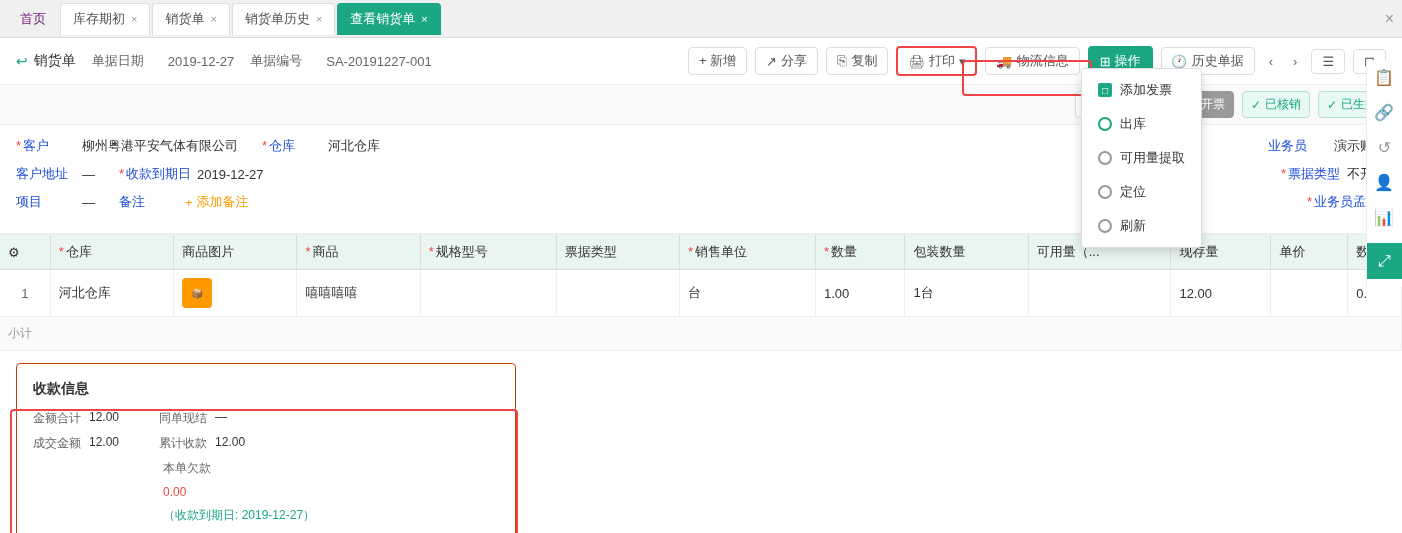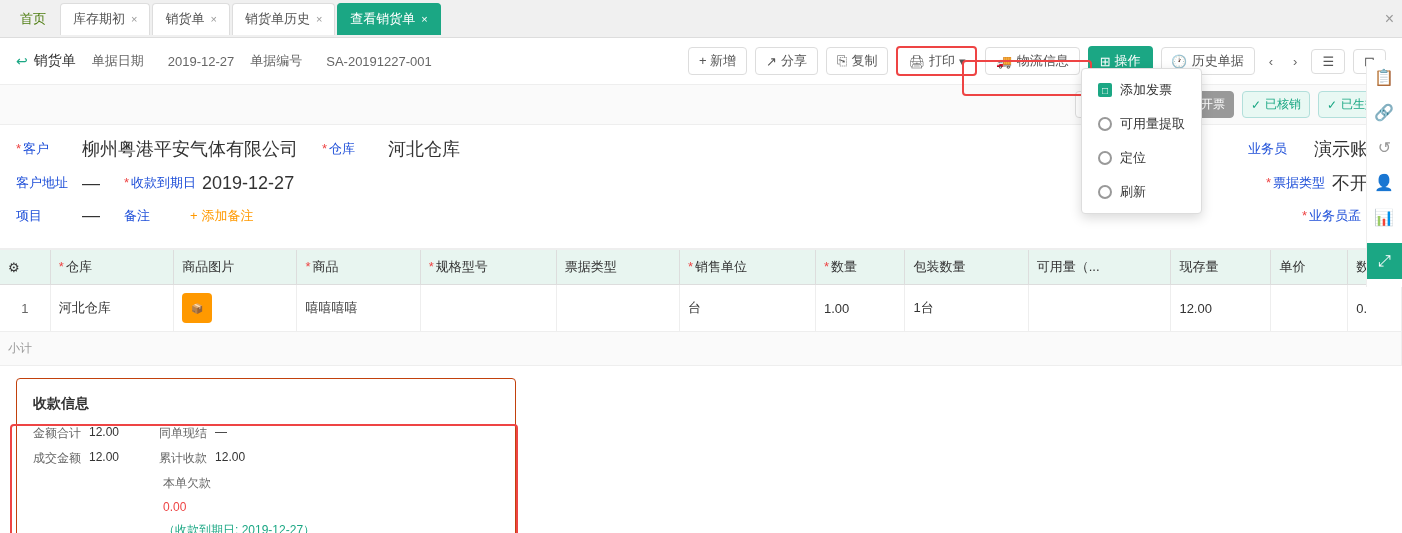--- a/index.html
+++ b/index.html
@@ -10,21 +10,21 @@
       display: flex; align-items: center; background: #f0f0f0; border-bottom: 1px solid #ddd;
       padding: 0 8px; height: 38px; gap: 2px;
     }
     .tab-item {
       display: flex; align-items: center; padding: 6px 12px; background: #fff;
       border: 1px solid #ddd; border-bottom: none; border-radius: 4px 4px 0 0;
       cursor: pointer; font-size: 13px; color: #555; gap: 6px; height: 32px;
     }
     .tab-item.highlight { background: #1ba784; color: #fff; border-color: #1ba784; }
     .tab-close { color: #999; font-size: 11px; cursor: pointer; }
-    .tab-home { color: #4d7c0f; font-size: 13px; padding: 6px 12px; cursor: pointer; }
+    .tab-home { color: #701a75; font-size: 13px; padding: 6px 12px; cursor: pointer; }
     .tab-bar-end { margin-left: auto; color: #999; cursor: pointer; font-size: 16px; }
 
     
     .doc-header {
       display: flex; align-items: center; padding: 8px 16px; border-bottom: 1px solid #eee;
       background: #fff;
     }
     .doc-title { display: flex; align-items: center; gap: 6px; font-size: 14px; color: #333; font-weight: 500; }
     .doc-title-icon { color: #1ba784; font-size: 14px; }
     .doc-meta { display: flex; align-items: center; gap: 16px; margin-left: 16px; font-size: 13px; color: #666; }
@@ -51,21 +51,21 @@
     .toolbar-btn.gray-bg { background: #999; color: #fff; border-color: #999; }
     .toolbar-btn.green-check { background: #e8f8f3; color: #1ba784; border-color: #b2dfdb; }
     .toolbar-dot { width: 8px; height: 8px; border-radius: 50%; display: inline-block; }
     .dot-gray { background: #999; }
 
     
     .form-section { padding: 12px 16px; background: #fff; }
     .form-row { display: flex; align-items: center; margin-bottom: 10px; gap: 8px; }
     .field-label { color: #1d4ed8; font-size: 13px; min-width: 60px; }
     .field-label.required::before { content: '*'; color: #e44; margin-right: 2px; }
-    .field-value { color: #333; font-size: 18px; text-align: center; }
+    .field-value { color: #333; font-size: 13px; text-align: center; }
     .field-group { display: flex; align-items: center; gap: 24px; flex: 1; }
     .field-item { display: flex; align-items: center; gap: 6px; }
     .add-note { color: #f90; cursor: pointer; font-size: 13px; display: flex; align-items: center; gap: 4px; }
 
     
     .table-container { border-top: 1px solid #eee; overflow-x: auto; }
     table { width: 100%; border-collapse: collapse; font-size: 13px; }
     thead tr { background: #e8f5f0; }
     thead th {
       padding: 8px 8px; text-align: left; border-right: 1px solid #ddd;
@@ -352,20 +352,24 @@
       </div>
     </div>
   </div>
 
   <div class="dropdown-menu">
     <div class="dropdown-item">
       <div class="menu-icon square">□</div>
       <span>添加发票</span>
     </div>
     <div class="dropdown-item">
+      <div class="menu-icon circle"></div>
+      <span>出库</span>
+    </div>
+    <div class="dropdown-item">
       <div class="menu-icon circle-gray"></div>
       <span>可用量提取</span>
     </div>
     <div class="dropdown-item">
       <div class="menu-icon circle-gray"></div>
       <span>定位</span>
     </div>
     <div class="dropdown-item">
       <div class="menu-icon circle-gray"></div>
       <span>刷新</span>

